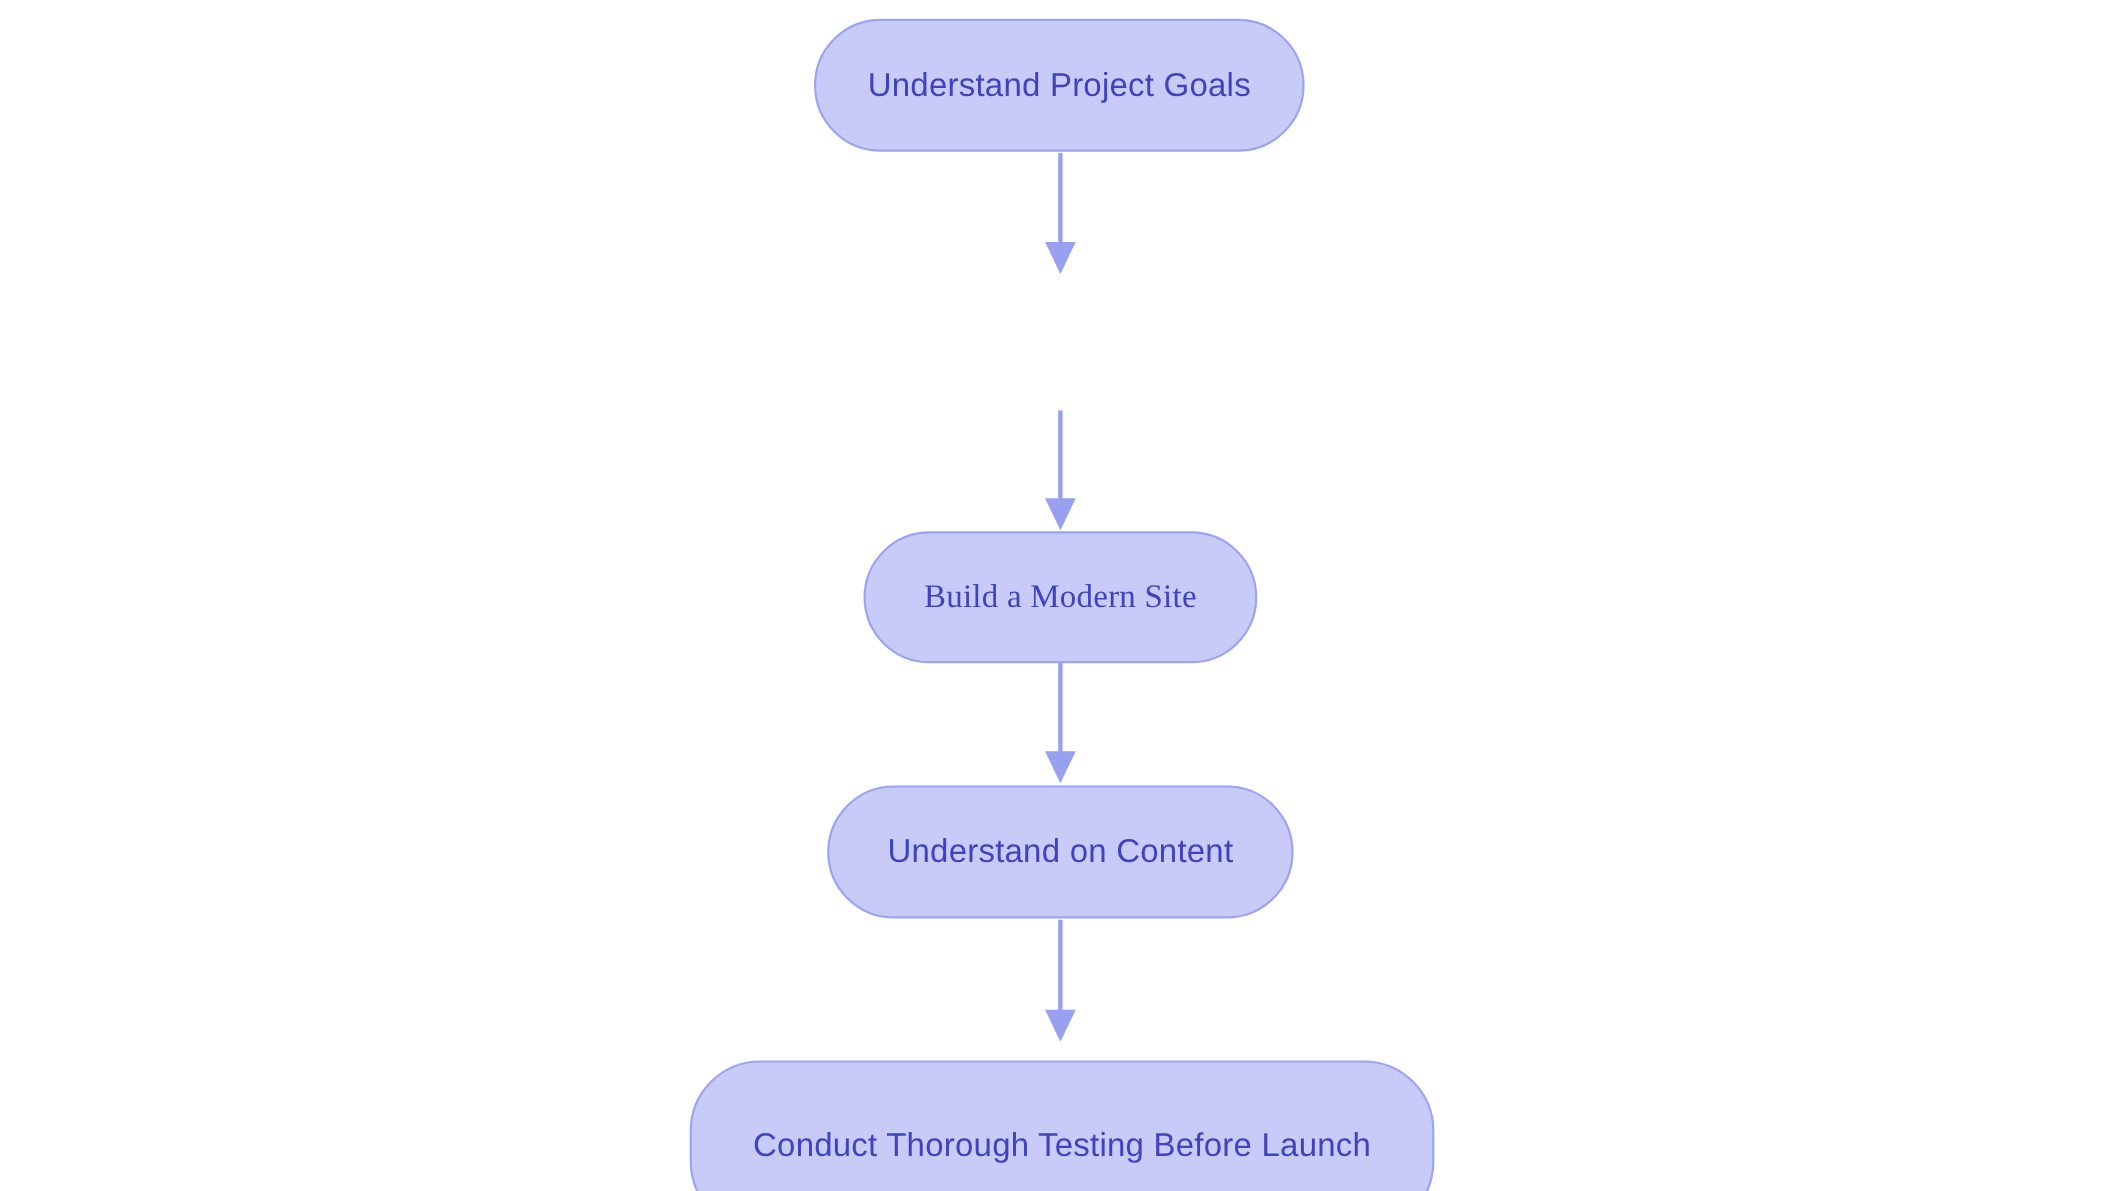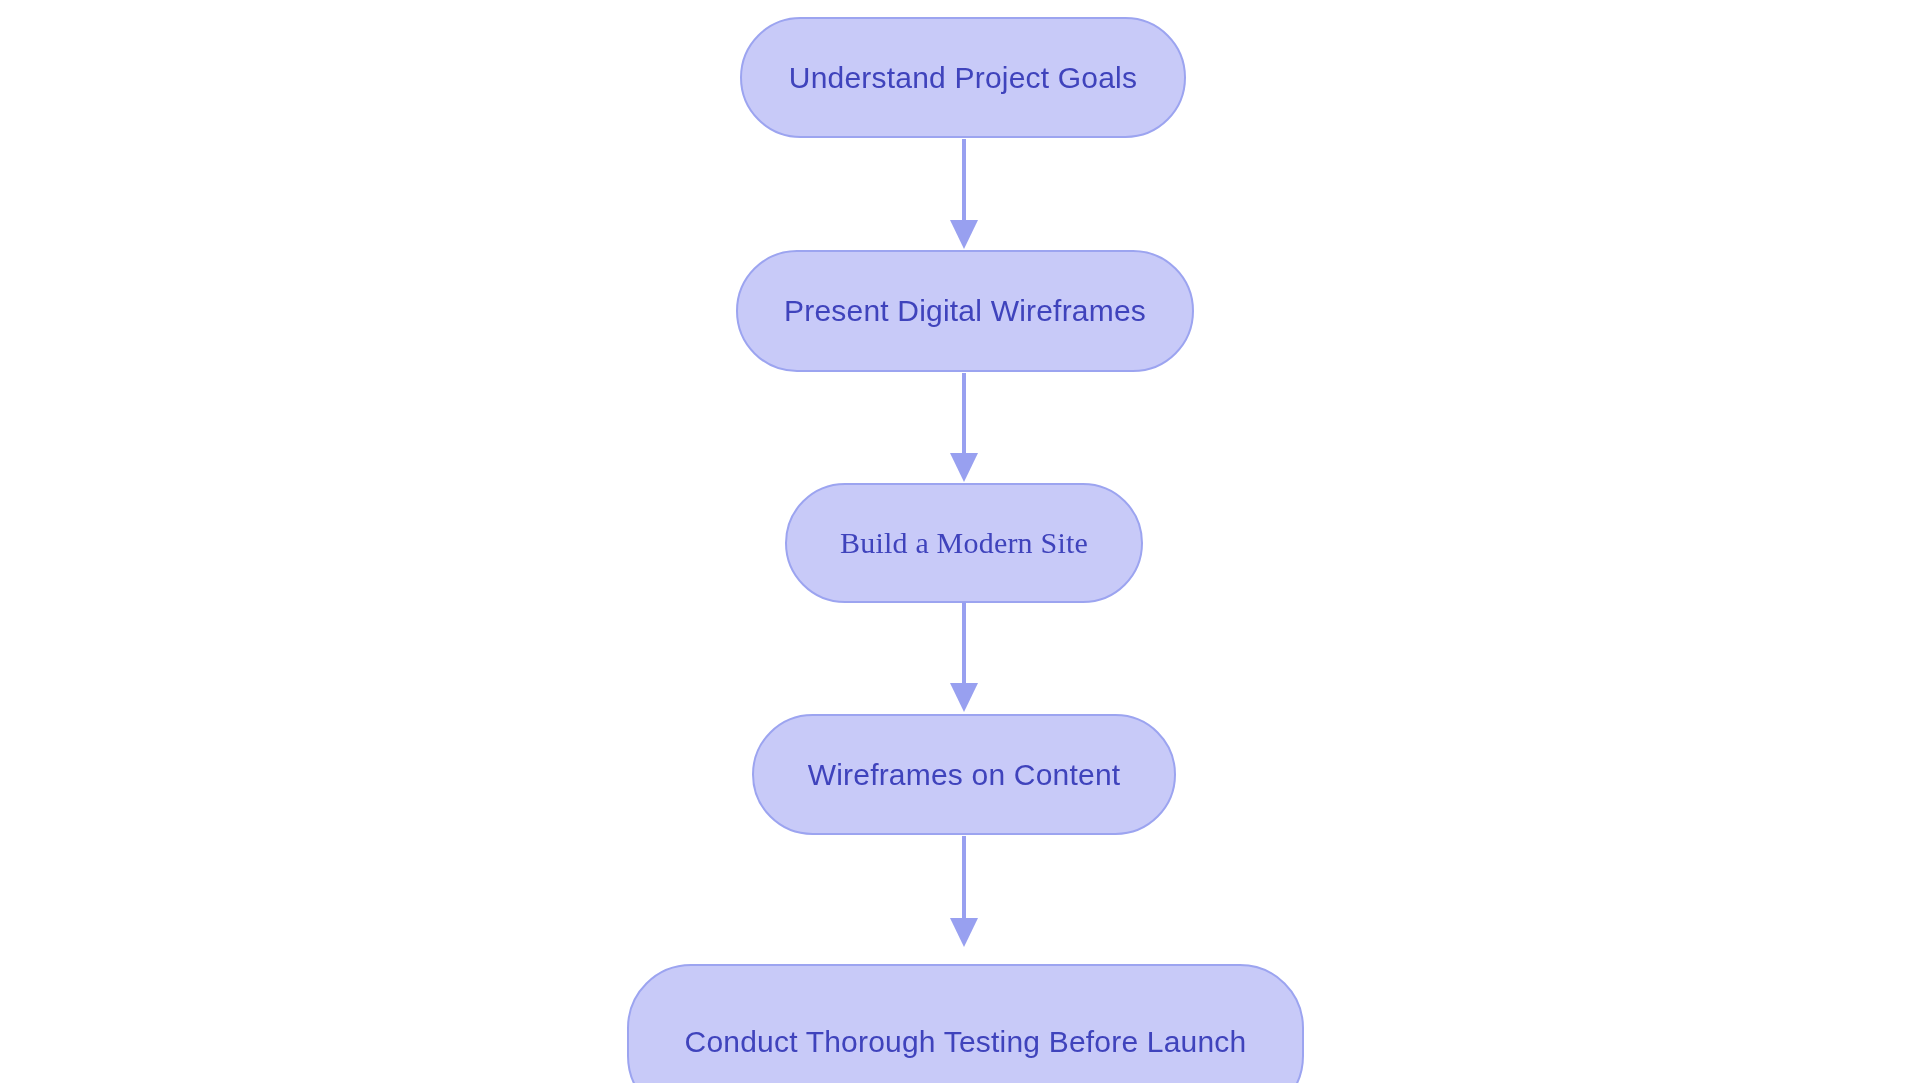--- a/index.html
+++ b/index.html
@@ -62,40 +62,37 @@
 
   <div class="node" id="node-0">
     <span class="node-label">Understand Project Goals</span>
   </div>
 
   <svg class="arrow" id="arrow-0" width="36" height="111" viewBox="0 0 36 111" aria-hidden="true">
     <line x1="18" y1="0" x2="18" y2="88"></line>
     <polygon points="4,81 32,81 18,110"></polygon>
   </svg>
 
-  <div class="node" id="node-1">
-    <span class="node-label">Present Digital Wireframes</span>
-  </div>
 
   <svg class="arrow" id="arrow-1" width="36" height="110" viewBox="0 0 36 110" aria-hidden="true">
     <line x1="18" y1="0" x2="18" y2="87"></line>
     <polygon points="4,80 32,80 18,109"></polygon>
   </svg>
 
   <div class="node" id="node-2">
     <span class="node-label">Build a Modern Site</span>
   </div>
 
   <svg class="arrow" id="arrow-2" width="36" height="111" viewBox="0 0 36 111" aria-hidden="true">
     <line x1="18" y1="0" x2="18" y2="88"></line>
     <polygon points="4,81 32,81 18,110"></polygon>
   </svg>
 
   <div class="node" id="node-3">
-    <span class="node-label">Wireframes on Content</span>
+    <span class="node-label">Understand on Content</span>
   </div>
 
   <svg class="arrow" id="arrow-3" width="36" height="112" viewBox="0 0 36 112" aria-hidden="true">
     <line x1="18" y1="0" x2="18" y2="89"></line>
     <polygon points="4,82 32,82 18,111"></polygon>
   </svg>
 
   <div class="node" id="node-4">
     <span class="node-label">Conduct Thorough Testing Before Launch</span>
   </div>

